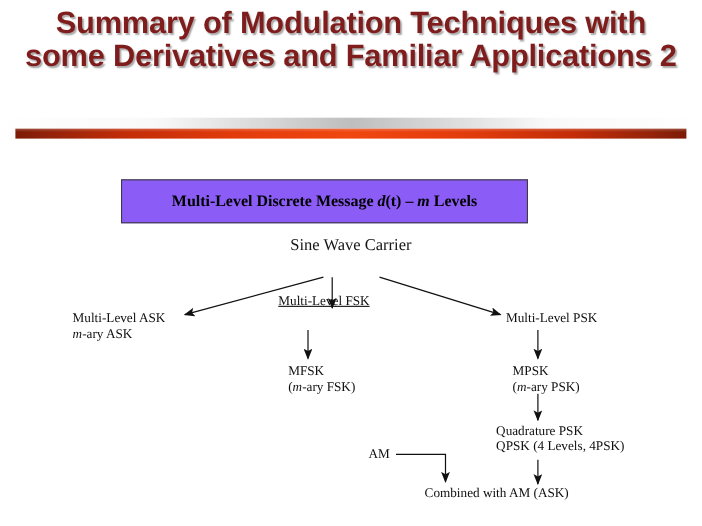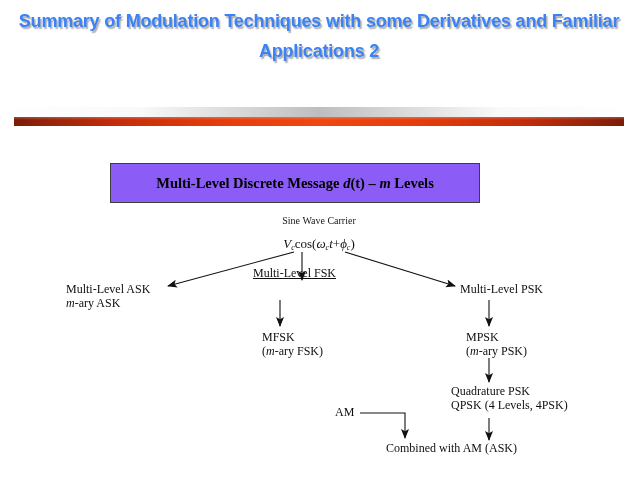--- a/index.html
+++ b/index.html
@@ -27,23 +27,23 @@
   #title-block {
     position: absolute;
     left: 0;
     top: 6px;
     width: 638px;
     text-align: center;
   }
   #slide-title {
     font-family: "Liberation Sans", sans-serif;
     font-weight: bold;
-    font-size: 18px;
+    font-size: 28px;
     line-height: 30px;
-    color: #3b82f6;
+    color: #7f1d1d;
     letter-spacing: -0.2px;
     text-shadow: 1.5px 1.5px 1.4px rgba(140,140,140,0.75);
     white-space: pre-line;
     padding: 0 14px;
   }
 
   
   #divider-wrap {
     position: absolute;
     left: 0;
@@ -134,21 +134,21 @@
   }
   #message-box-label i { font-style: italic; }
 
   
   #carrier-caption {
     position: absolute;
     left: 0; top: 85px;
     width: 638px;
     text-align: center;
     font-family: "Liberation Serif", serif;
-    font-size: 10px;
+    font-size: 15px;
     color: #161616;
   }
   #carrier-formula {
     position: absolute;
     left: 0; top: 106px;
     width: 638px;
     text-align: center;
     font-family: "Liberation Serif", serif;
     font-size: 13px;
     color: #101010;
@@ -213,23 +213,20 @@
     </svg>
 
     <div id="message-box">
       <div id="message-box-label">
         <span>Multi-Level Discrete Message </span><i>d</i><span>(t)</span><span> – </span><i>m</i><span> Levels</span>
       </div>
     </div>
 
     <div id="carrier-caption">Sine Wave Carrier</div>
 
-    <div id="carrier-formula">
-      <i>V</i><span class="sub">c</span><span>cos(</span><i>ω</i><span class="sub">c</span><i>t</i><span>+</span><i>ϕ</i><span class="sub">c</span><span>)</span>
-    </div>
 
     <div class="node" id="node-ask">
       <div>Multi-Level ASK</div>
       <div><i>m</i><span>-ary ASK</span></div>
     </div>
 
     <div class="node" id="node-fsk">
       <div>Multi-Level FSK</div>
     </div>
 

